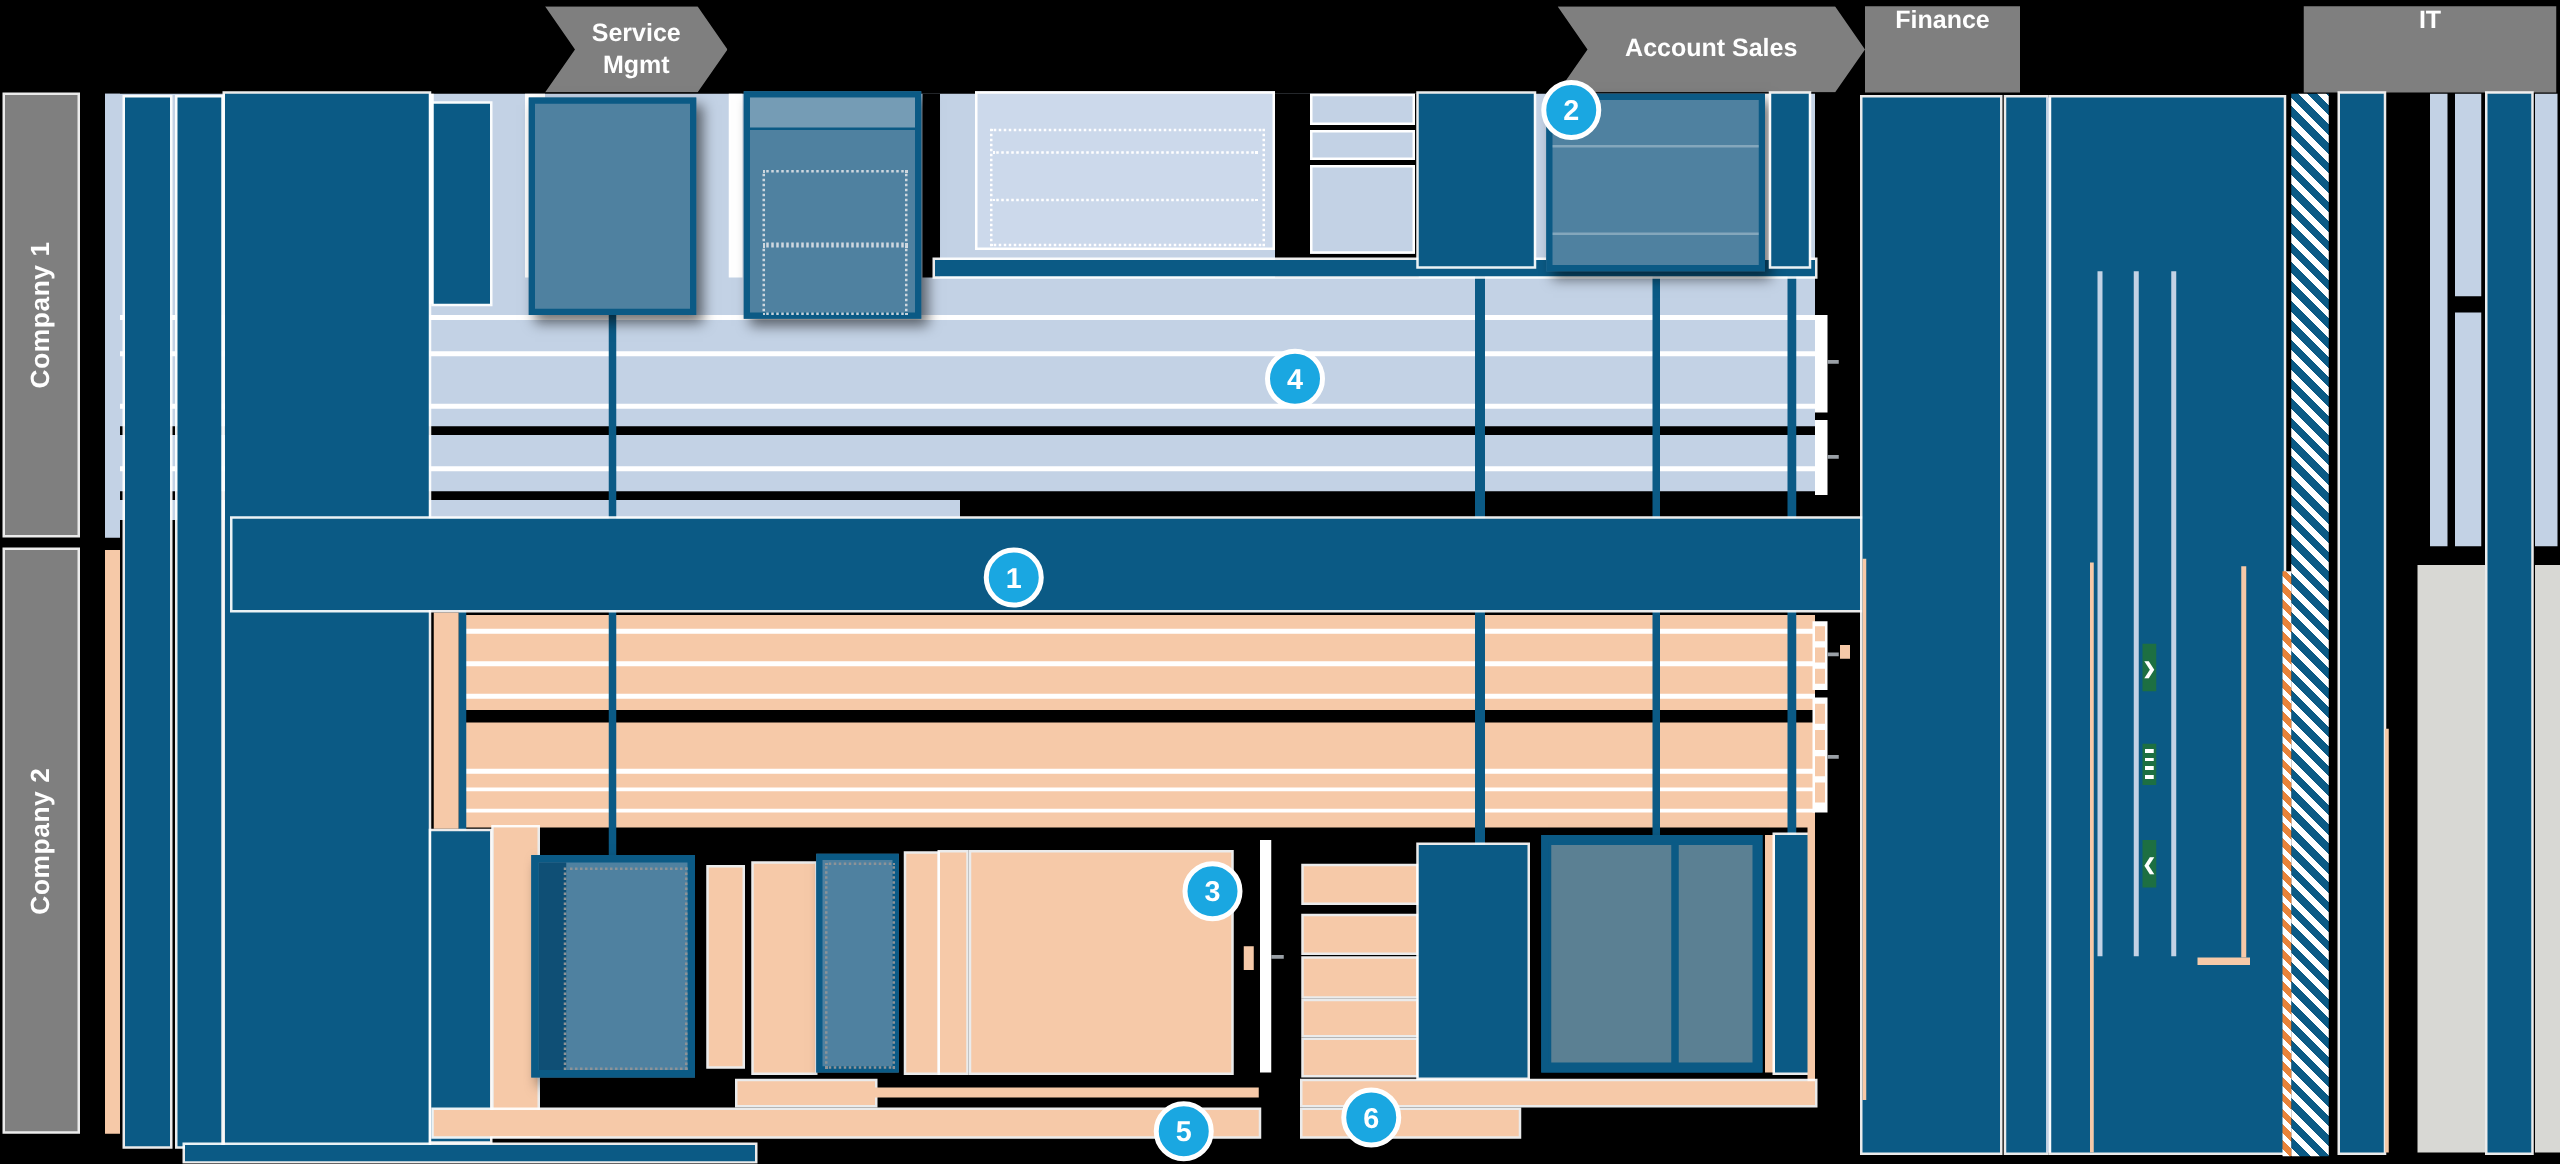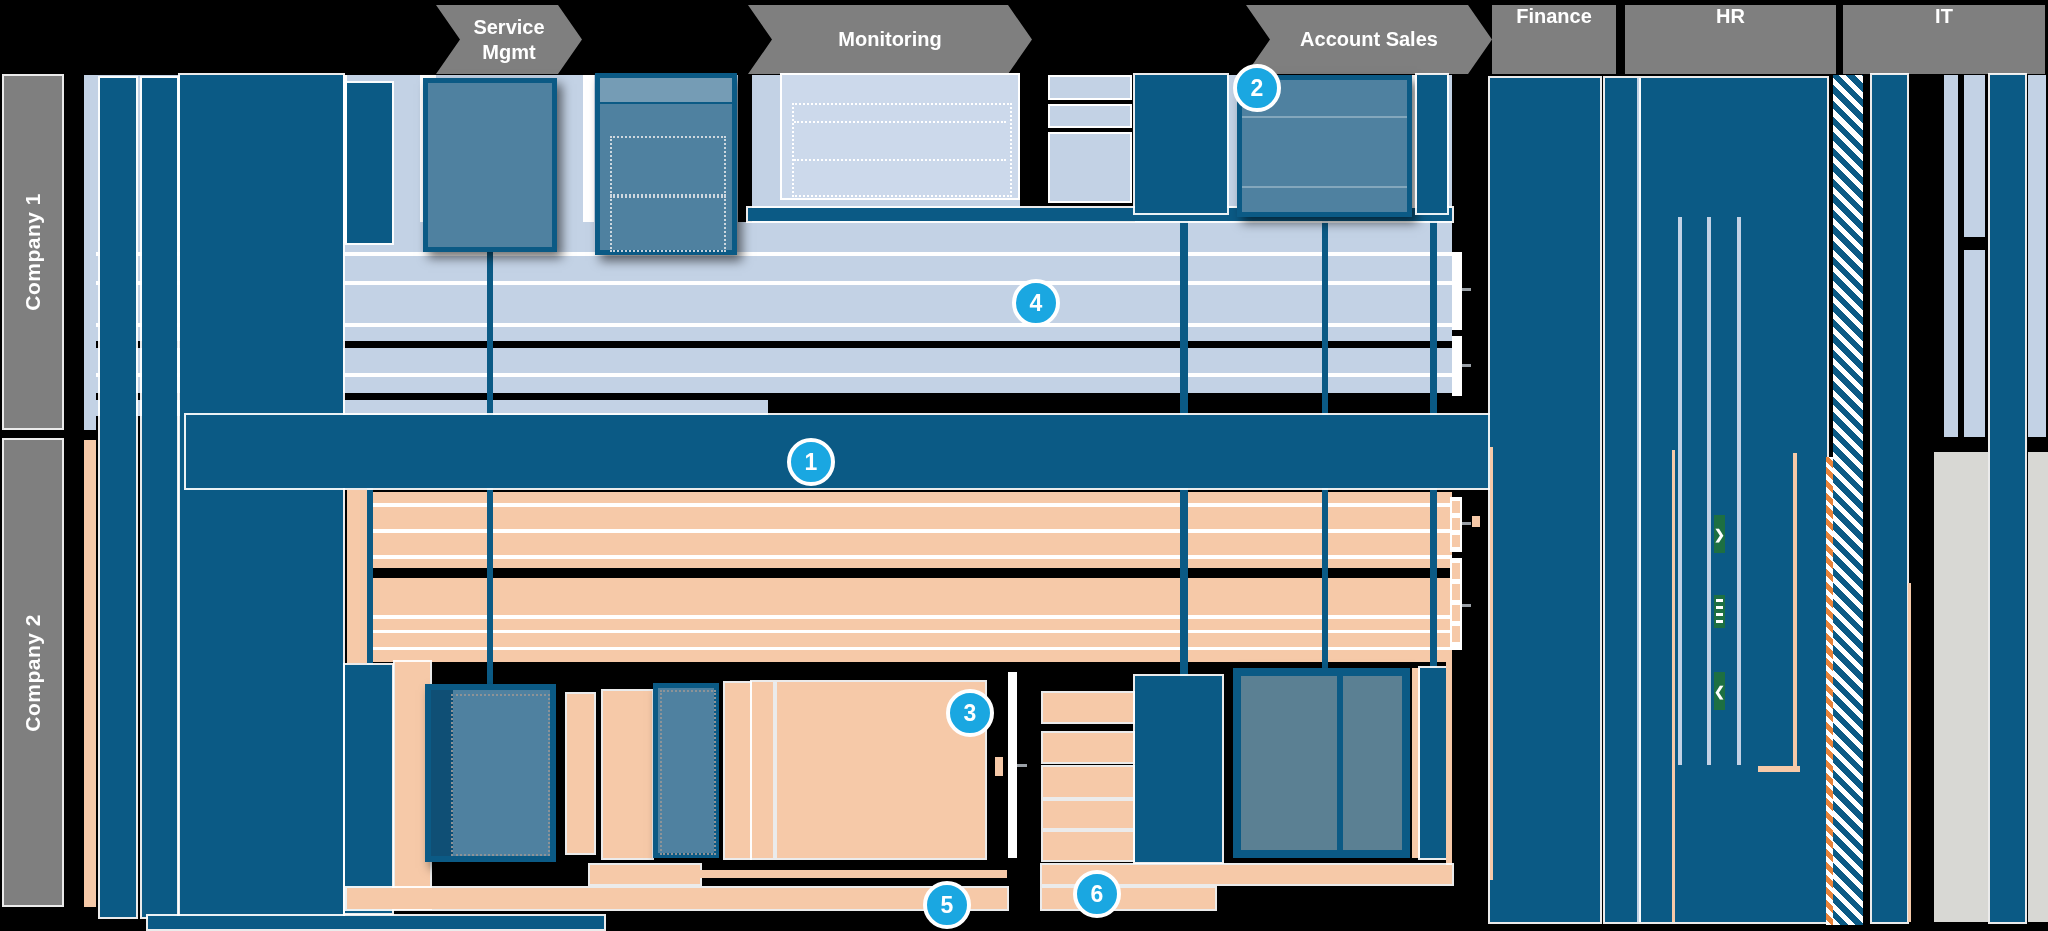--- a/index.html
+++ b/index.html
@@ -28,27 +28,23 @@
   .hatch-orange{background:repeating-linear-gradient(45deg,#ffffff 0 4px,#e8833a 4px 9px);}
   .green{background:#1d6f42;color:#fff;display:flex;align-items:center;justify-content:center;font-size:13px;font-weight:bold;}
 </style>
 </head>
 <body>
 
 <div id="stage">
 
   <div class="chev" style="left:436px;width:146px"><span>Service
 Mgmt</span></div>
-  <div class="chev" style="left:748px;width:284px"><span>Monitoring</span></div>
   <div class="chev" style="left:1246px;width:246px"><span>Account Sales</span></div>
   <div class="dept" style="left:1492px;width:124px">
       <span>Finance</span>
-    </div>
-  <div class="dept" style="left:1625px;width:211px">
-      <span>HR</span>
     </div>
   <div class="dept" style="left:1843px;width:202px">
       <span>IT</span>
     </div>
 
   <div class="lane" style="top:76px;height:352px">
       <span>Company 1</span>
     </div>
   <div class="lane" style="top:440px;height:465px">
       <span>Company 2</span>

